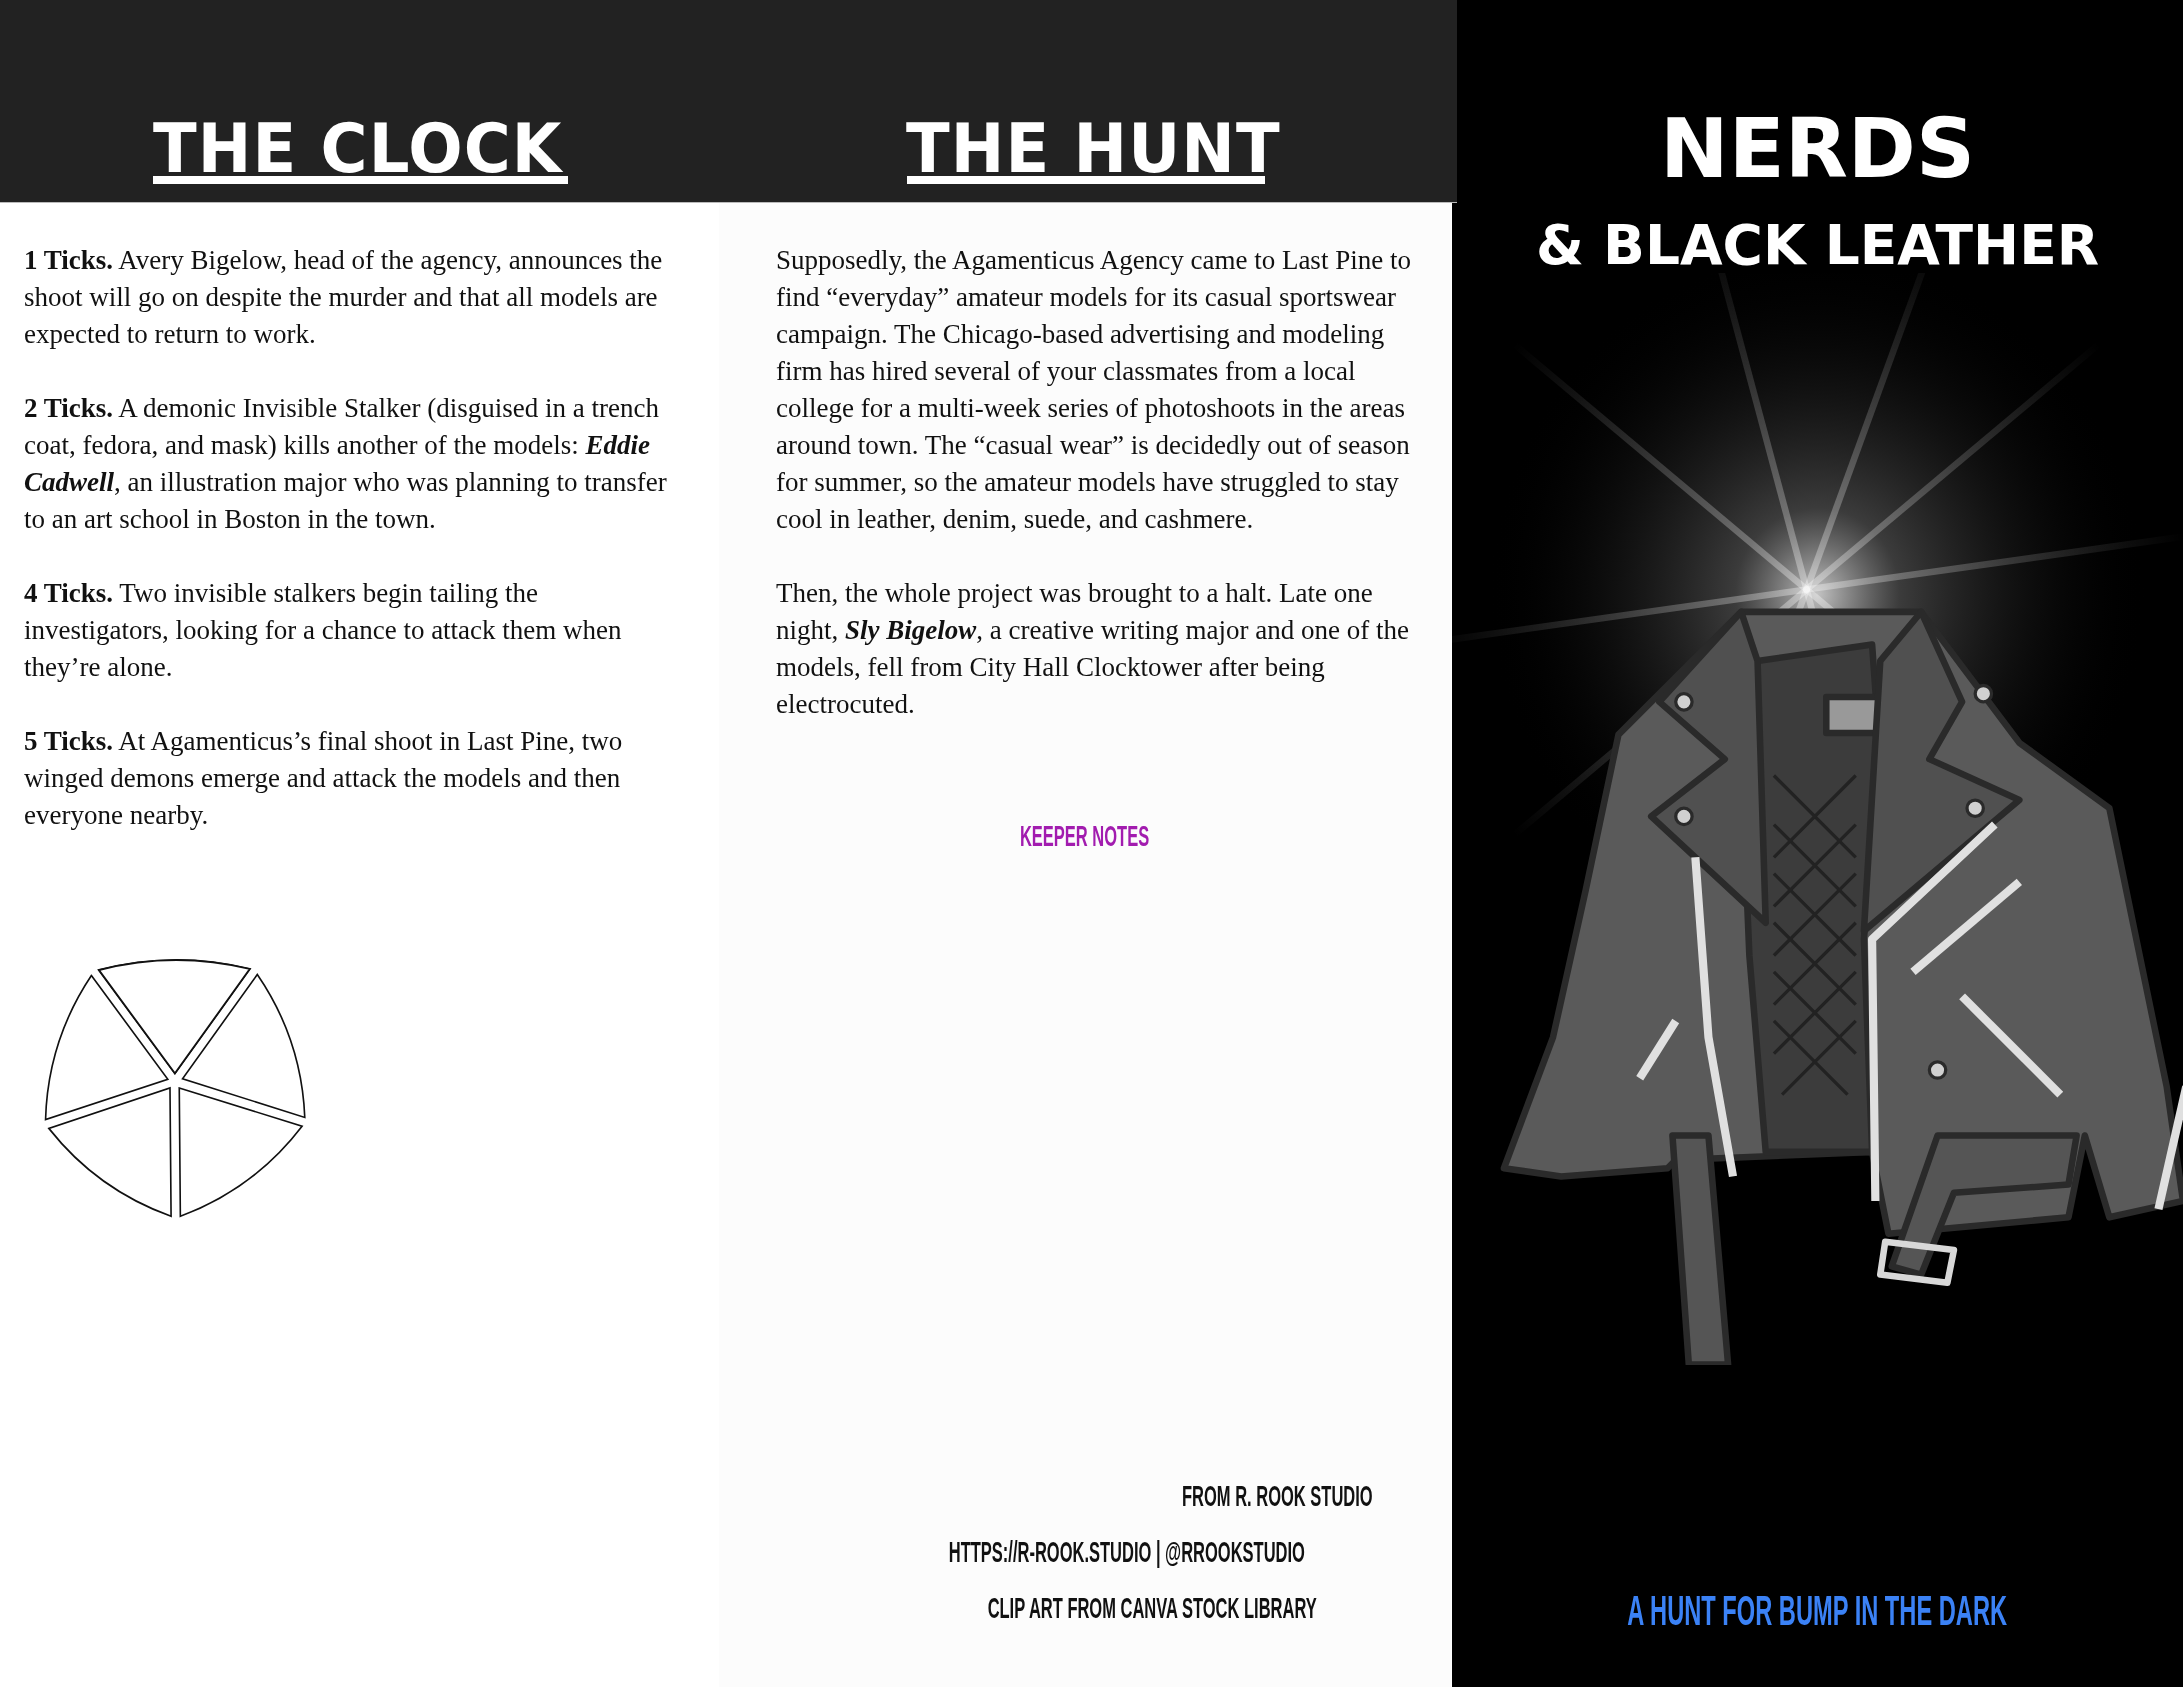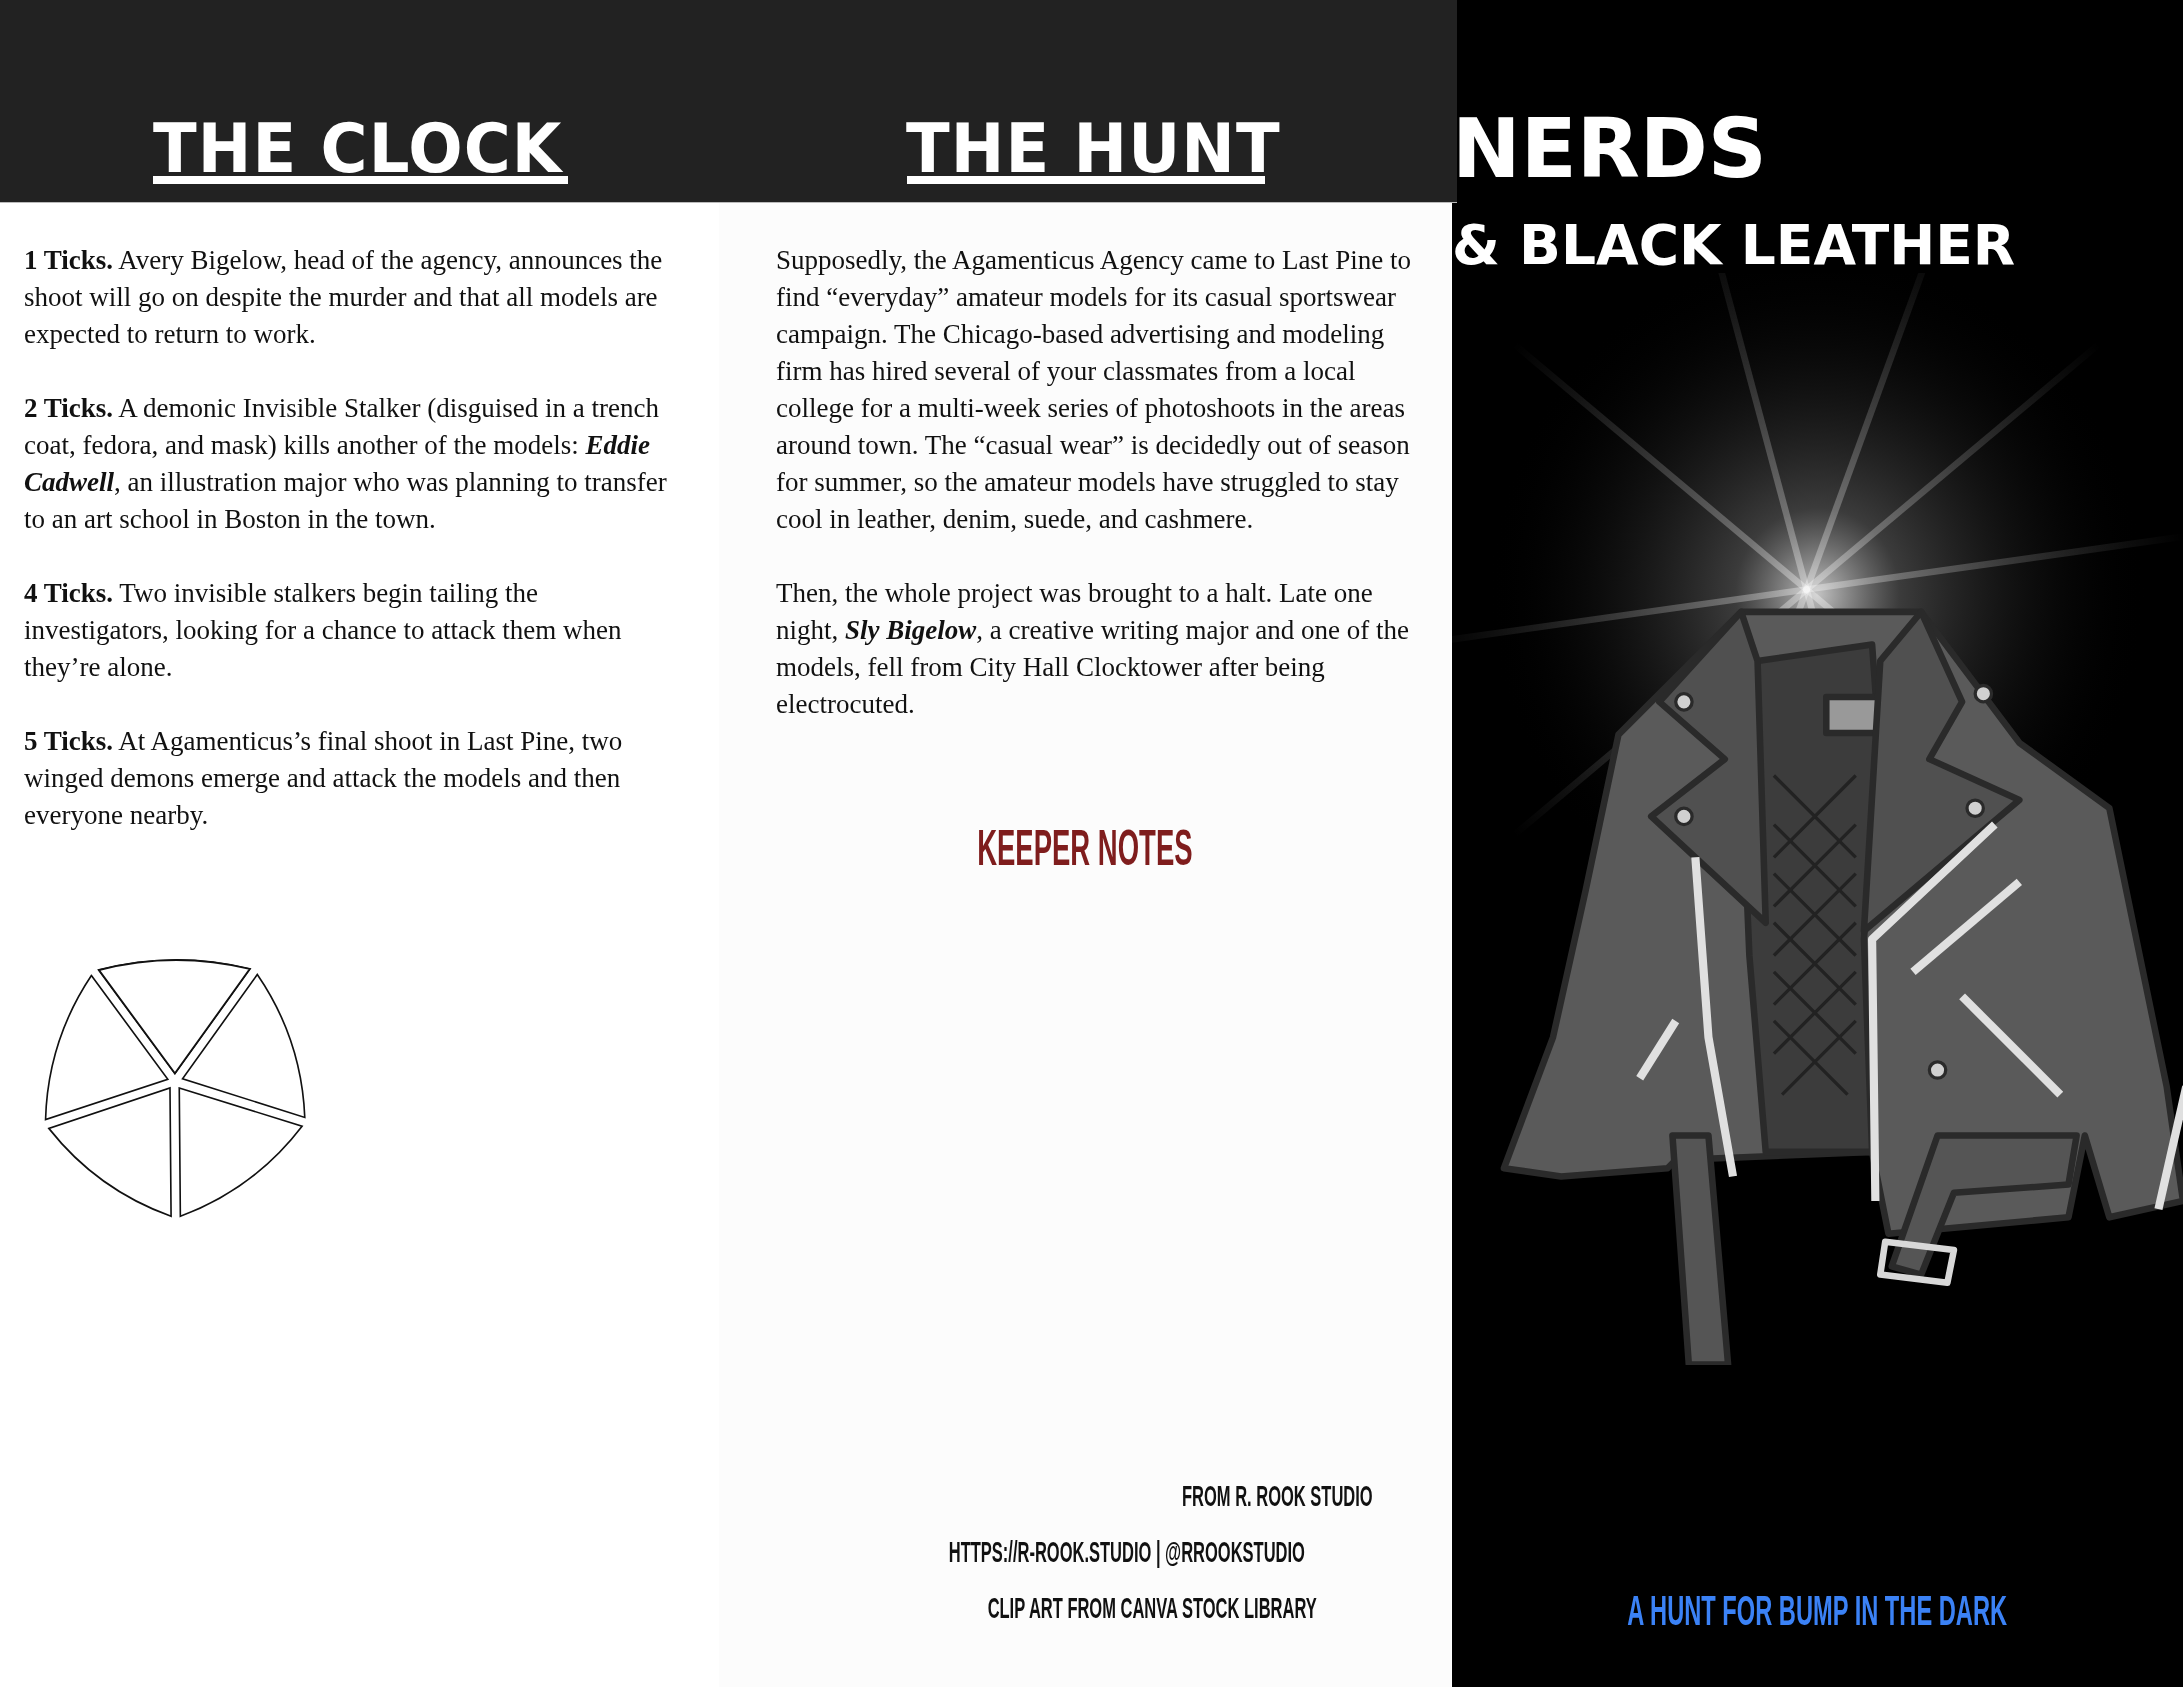--- a/index.html
+++ b/index.html
@@ -31,26 +31,26 @@
   }
   .body-text p { margin: 0 0 37px 0; }
   .body-text b { font-weight: bold; }
   .body-text i.name { font-style: italic; font-weight: bold; }
 
   .condensed {
     font-family: "Liberation Sans", "DejaVu Sans", sans-serif; font-weight: bold;
     display: inline-block; transform: scaleX(0.55); transform-origin: center;
     white-space: nowrap;
   }
-  .keeper-notes { position: absolute; left: 719px; width: 732px; top: 819px; text-align: center; font-size: 50px; color: #7f1d1d; }
+  .keeper-notes { position: absolute; left: 719px; width: 732px; top: 819px; text-align: center; font-size: 30px; color: #a21caf; }
   .credits { position: absolute; left: 719px; width: 732px; top: 1468px; text-align: right; color: #111; }
   .credits div { font-size: 30px; line-height: 56px; height: 56px; }
 
   .cover-title {
-    position: absolute; left: 1452px; width: 731px; 
+    position: absolute; left: 1452px; width: 731px; text-align: center;
     font-family: "DejaVu Sans", "Liberation Sans", sans-serif; font-weight: bold;
     color: #ffffff; white-space: nowrap;
   }
   .cover-tagline { position: absolute; left: 1452px; width: 731px; top: 1586px; text-align: center; color: #3b82f6; font-size: 43px; }
 
   .clock { position: absolute; left: 33px; top: 939px; width: 644px; height: 644px; }
   .jacket { position: absolute; left: 1463px; top: 546px; width: 720px; height: 819px; }
   .glow { position: absolute; left: 1452px; top: 273px; width: 731px; height: 764px; }
 </style>
 </head>

